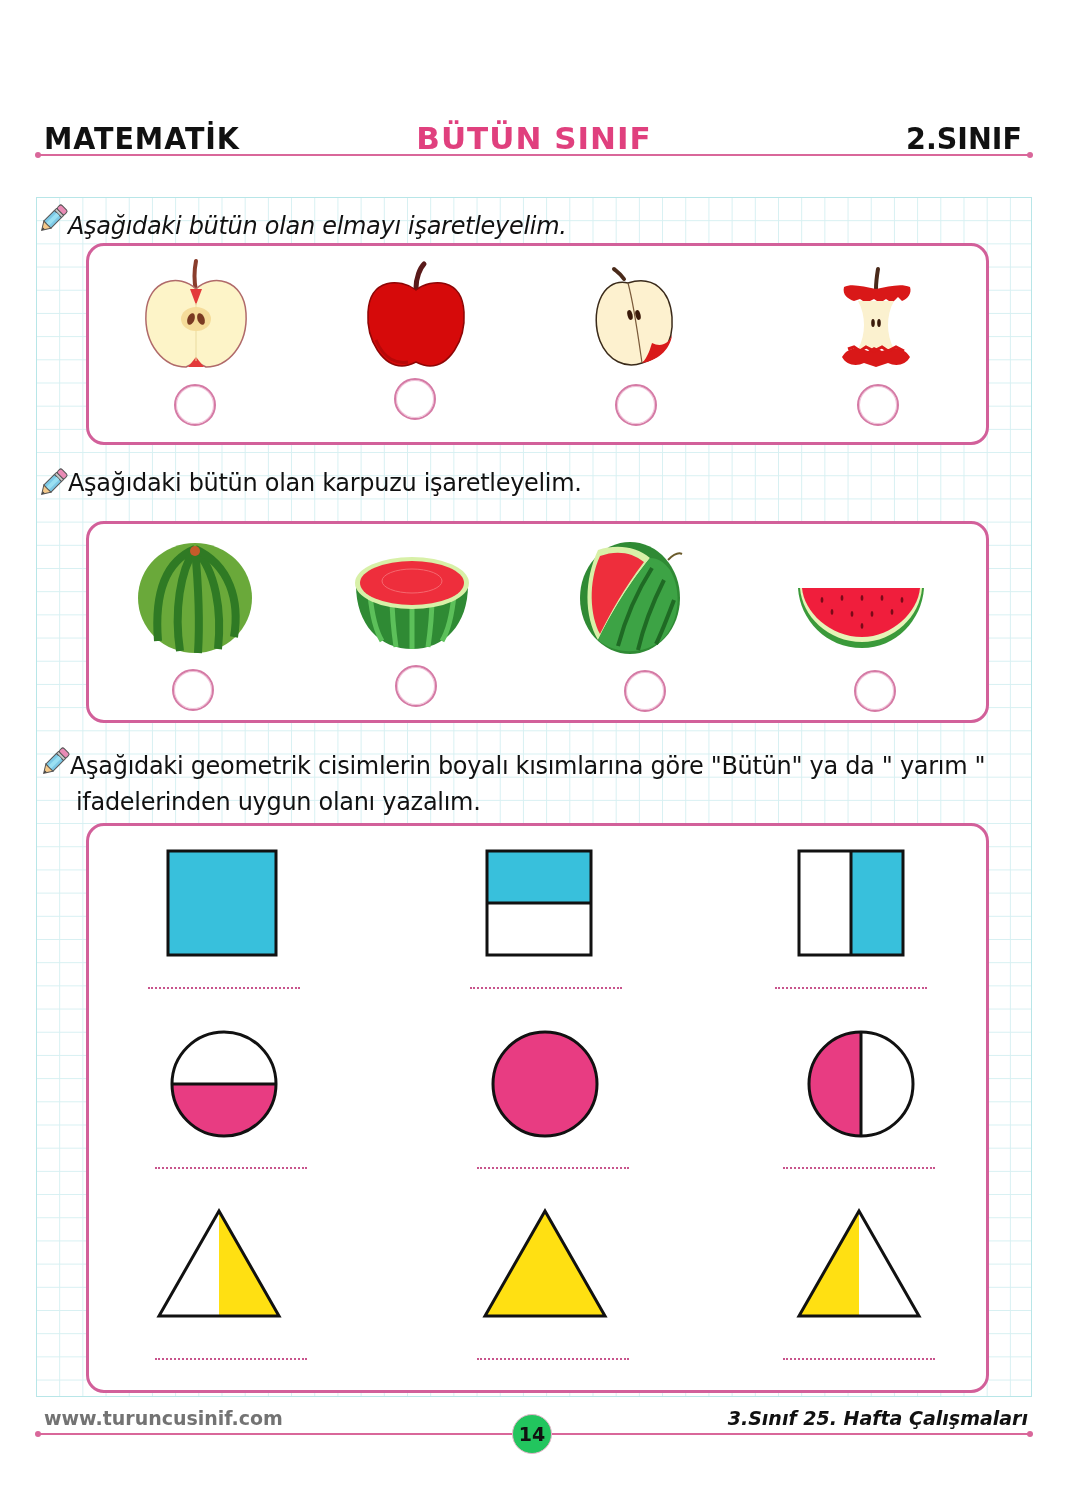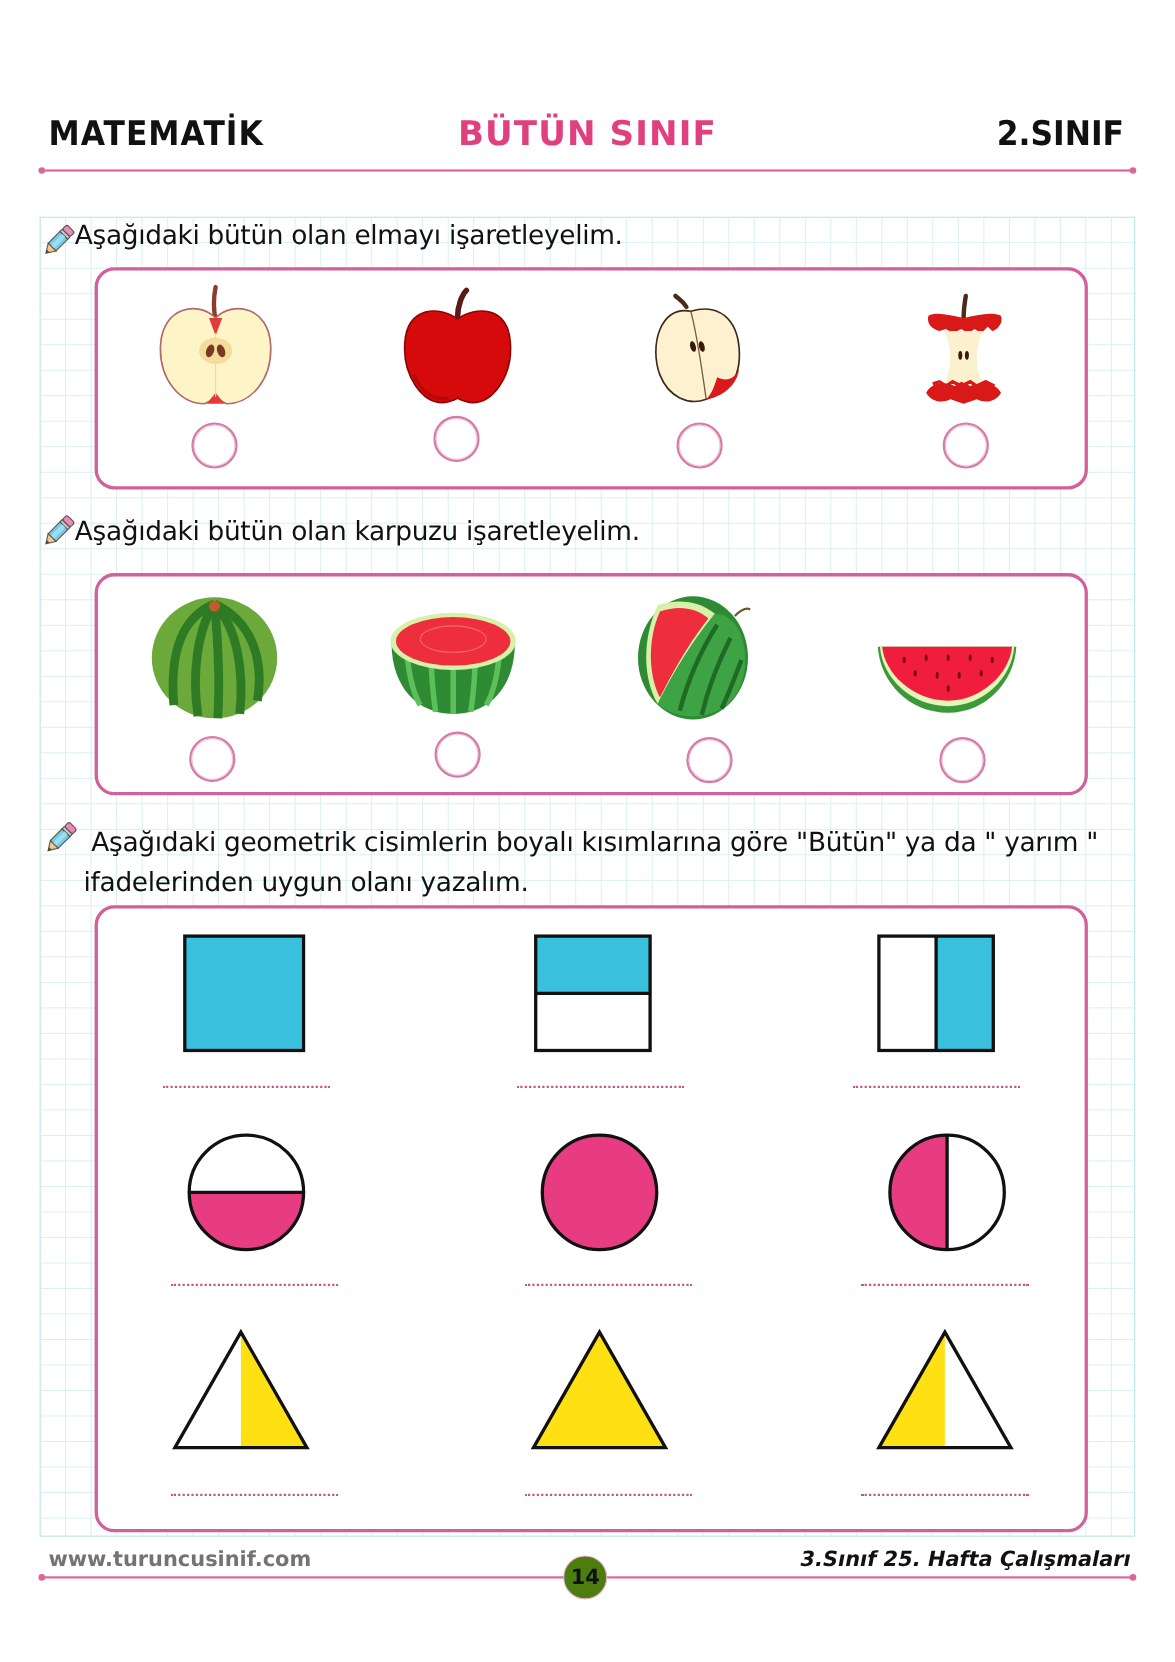--- a/index.html
+++ b/index.html
@@ -1,20 +1,20 @@
 <!DOCTYPE html>
 <html><head>
 <meta charset="utf-8">
 <style>
   * { box-sizing: border-box; margin: 0; padding: 0; }
   html, body { width: 1068px; height: 1511px; background: #ffffff; overflow: hidden; }
   body { position: relative; font-family: "DejaVu Sans", sans-serif; color: #111; }
 
   
-  .hdr { position: absolute; top: 104px; left: 0; width: 1068px; height: 44px; }
+  .hdr { position: absolute; top: 120px; left: 0; width: 1068px; height: 44px; }
   .hdr-left { position: absolute; left: 44px; top: 0; font-family: "DejaVu Sans", sans-serif; font-weight: bold; font-size: 31px; letter-spacing: 1px; color: #111; transform: scaleX(0.92); transform-origin: left; }
   .hdr-center { position: absolute; left: 0; width: 1068px; text-align: center; top: 0; font-weight: bold; font-size: 31px; letter-spacing: 1px; color: #e0407e; }
   .hdr-right { position: absolute; right: 46px; top: 0; font-weight: bold; font-size: 31px; color: #111; transform: scaleX(0.92); transform-origin: right; }
   .rule { position: absolute; height: 2px; background: #d9679a; }
   .rule-dot { position: absolute; width: 6px; height: 6px; border-radius: 50%; background: #d9679a; }
 
   
   .grid {
     position: absolute; left: 36px; top: 197px; width: 996px; height: 1200px;
     border: 1.5px solid #b8e6e8;
@@ -32,21 +32,21 @@
   .box { position: absolute; border: 3px solid #d2609a; border-radius: 18px; background: #fff; }
 
   .item { position: absolute; }
   .circle { position: absolute; width: 42px; height: 42px; border-radius: 50%; border: 2.5px solid #d57aa5; box-shadow: 0 0 0 1px #f0c2d8 inset; }
 
   .dots { position: absolute; height: 2px; border-top: 2px dotted #c8548c; width: 152px; }
 
   
   .foot-left { position: absolute; left: 44px; top: 1407px; font-weight: bold; font-size: 19px; color: #737373; }
   .foot-right { position: absolute; right: 40px; top: 1407px; font-weight: bold; font-size: 19px; color: #111; font-style: italic; }
-  .pagebadge { position: absolute; left: 512px; top: 1414px; width: 40px; height: 40px; border-radius: 50%; border: 1.5px solid #e3b5c9; background: #4d7c0f; display: flex; align-items: center; justify-content: center; font-weight: bold; font-size: 19px; color: #111; }
+  .pagebadge { position: absolute; left: 512px; top: 1414px; width: 40px; height: 40px; border-radius: 50%; border: 1.5px solid #e3b5c9; background: #22c55e; display: flex; align-items: center; justify-content: center; font-weight: bold; font-size: 19px; color: #111; }
 </style>
 </head>
 <body>
 
 <div class="hdr">
   <div class="hdr-left">MATEMATİK</div>
   <div class="hdr-center">BÜTÜN SINIF</div>
   <div class="hdr-right">2.SINIF</div>
 </div>
 <div class="rule" style="left:38px; top:154px; width:992px;"></div>
@@ -58,21 +58,21 @@
 <svg class="pencil" style="left:36px; top:202px;" viewBox="0 0 34 34">
   <g transform="rotate(45 17 17)">
     <rect x="12" y="1" width="10" height="6" rx="2" fill="#e98bb5" stroke="#555" stroke-width="1"></rect>
     <rect x="12" y="7" width="10" height="3" fill="#c9c9c9" stroke="#555" stroke-width="1"></rect>
     <rect x="12" y="10" width="10" height="15" fill="#7cc9e6" stroke="#555" stroke-width="1"></rect>
     <rect x="15" y="10" width="4" height="15" fill="#9ae0f2"></rect>
     <polygon points="12,25 22,25 17,33" fill="#f4c98a" stroke="#555" stroke-width="1"></polygon>
     <polygon points="15.5,30 18.5,30 17,33" fill="#444"></polygon>
   </g>
 </svg>
-<div class="q" style="left:68px; top:200px;">Aşağıdaki bütün olan elmayı işaretleyelim.</div>
+<div class="q" style="left:68px; top:212px;font-style:italic;">Aşağıdaki bütün olan elmayı işaretleyelim.</div>
 
 <div class="box" style="left:86px; top:243px; width:903px; height:202px;"></div>
 
 <svg class="item" style="left:140px; top:255px;" width="112" height="118" viewBox="0 0 112 118">
   <path d="M56 6 C54 16 54 26 56 36" stroke="#8a3d2c" stroke-width="4" fill="none" stroke-linecap="round"></path>
   <path d="M56 34 C40 18 8 24 6 58 C4 90 24 112 46 112 C50 110 54 108 56 106 C58 108 62 110 66 112 C88 112 108 90 106 58 C104 24 72 18 56 34 Z" fill="#fdf4c8" stroke="#b06a6a" stroke-width="1.5"></path>
   <path d="M50 34 L56 50 L62 34 Z" fill="#e33a3a"></path>
   <path d="M48 112 L56 102 L64 112 Z" fill="#e33a3a"></path>
   <line x1="56" y1="48" x2="56" y2="106" stroke="#eadba0" stroke-width="1"></line>
   <ellipse cx="56" cy="64" rx="15" ry="12" fill="#f5dc9a"></ellipse>
@@ -187,21 +187,21 @@
 <svg class="pencil" style="left:38px; top:745px;" viewBox="0 0 34 34">
   <g transform="rotate(45 17 17)">
     <rect x="12" y="1" width="10" height="6" rx="2" fill="#e98bb5" stroke="#555" stroke-width="1"></rect>
     <rect x="12" y="7" width="10" height="3" fill="#c9c9c9" stroke="#555" stroke-width="1"></rect>
     <rect x="12" y="10" width="10" height="15" fill="#7cc9e6" stroke="#555" stroke-width="1"></rect>
     <rect x="15" y="10" width="4" height="15" fill="#9ae0f2"></rect>
     <polygon points="12,25 22,25 17,33" fill="#f4c98a" stroke="#555" stroke-width="1"></polygon>
     <polygon points="15.5,30 18.5,30 17,33" fill="#444"></polygon>
   </g>
 </svg>
-<div class="q" style="left:83px; top:752px;text-align:right;">Aşağıdaki geometrik cisimlerin boyalı kısımlarına göre "Bütün" ya da " yarım "</div>
+<div class="q" style="left:70px; top:752px;text-align:right;">Aşağıdaki geometrik cisimlerin boyalı kısımlarına göre "Bütün" ya da " yarım "</div>
 <div class="q" style="left:76px; top:788px;">ifadelerinden uygun olanı yazalım.</div>
 
 <div class="box" style="left:86px; top:823px; width:903px; height:570px;"></div>
 
 <svg class="item" style="left:166px; top:849px;" width="112" height="108" viewBox="0 0 112 108">
   <rect x="2" y="2" width="108" height="104" fill="#38c0dc" stroke="#111" stroke-width="3"></rect>
 </svg>
 <svg class="item" style="left:485px; top:849px;" width="108" height="108" viewBox="0 0 108 108">
   <rect x="2" y="2" width="104" height="52" fill="#38c0dc"></rect>
   <rect x="2" y="54" width="104" height="52" fill="#fff"></rect>

